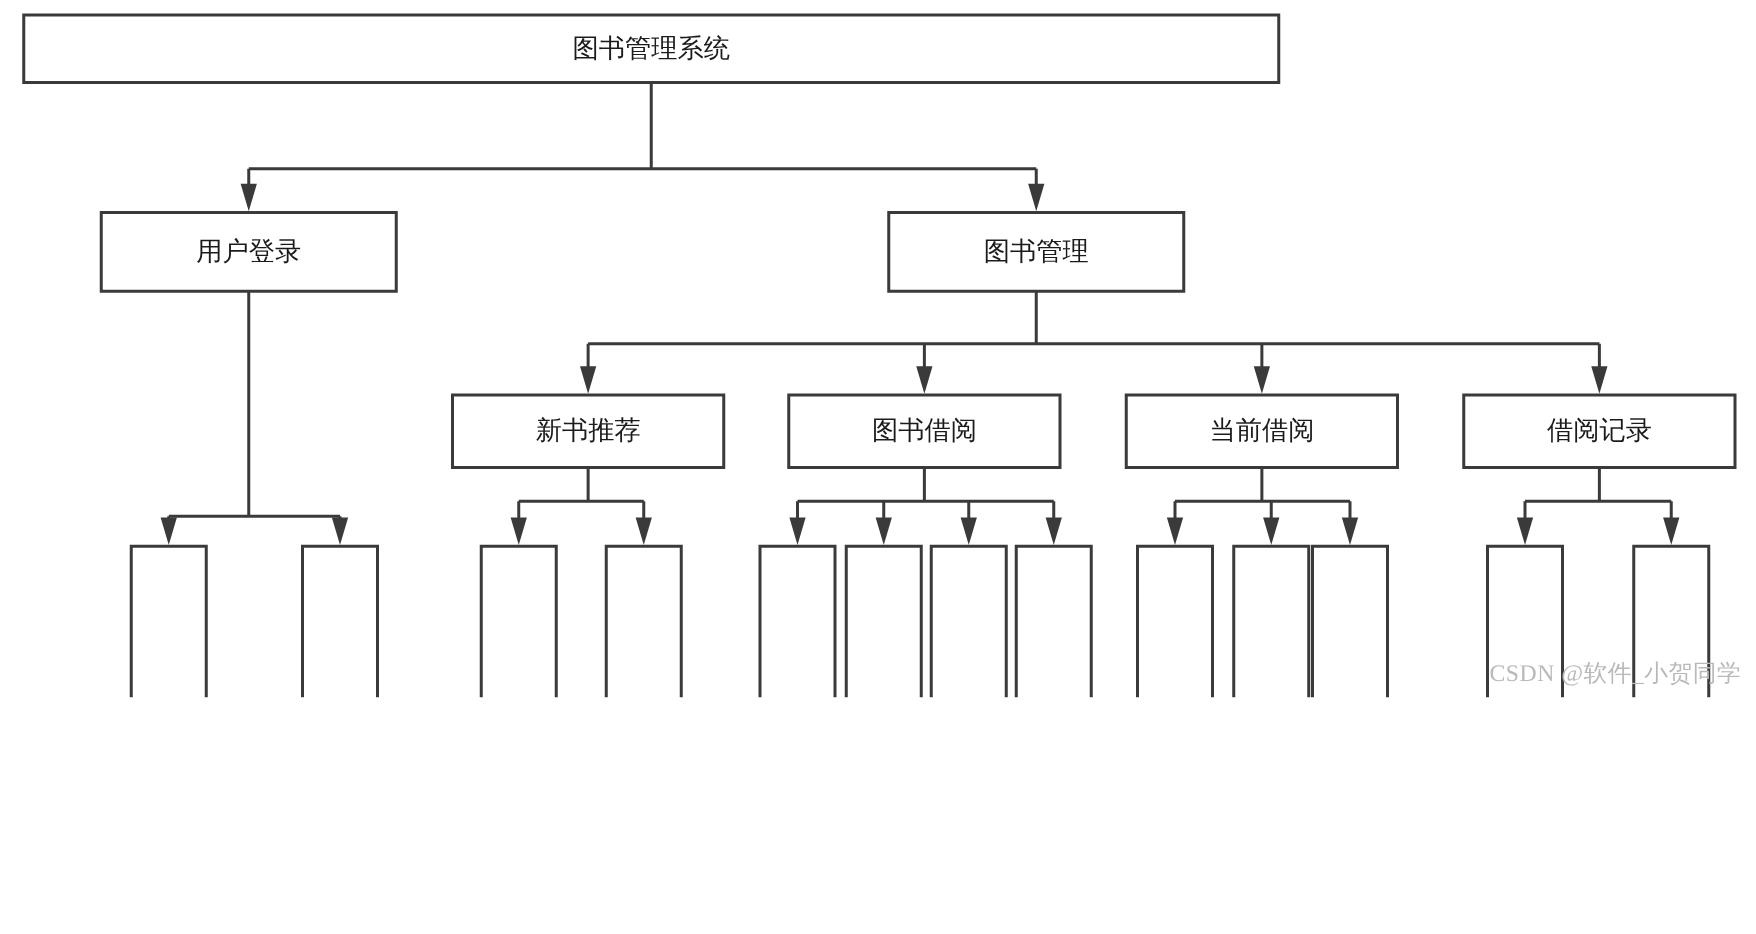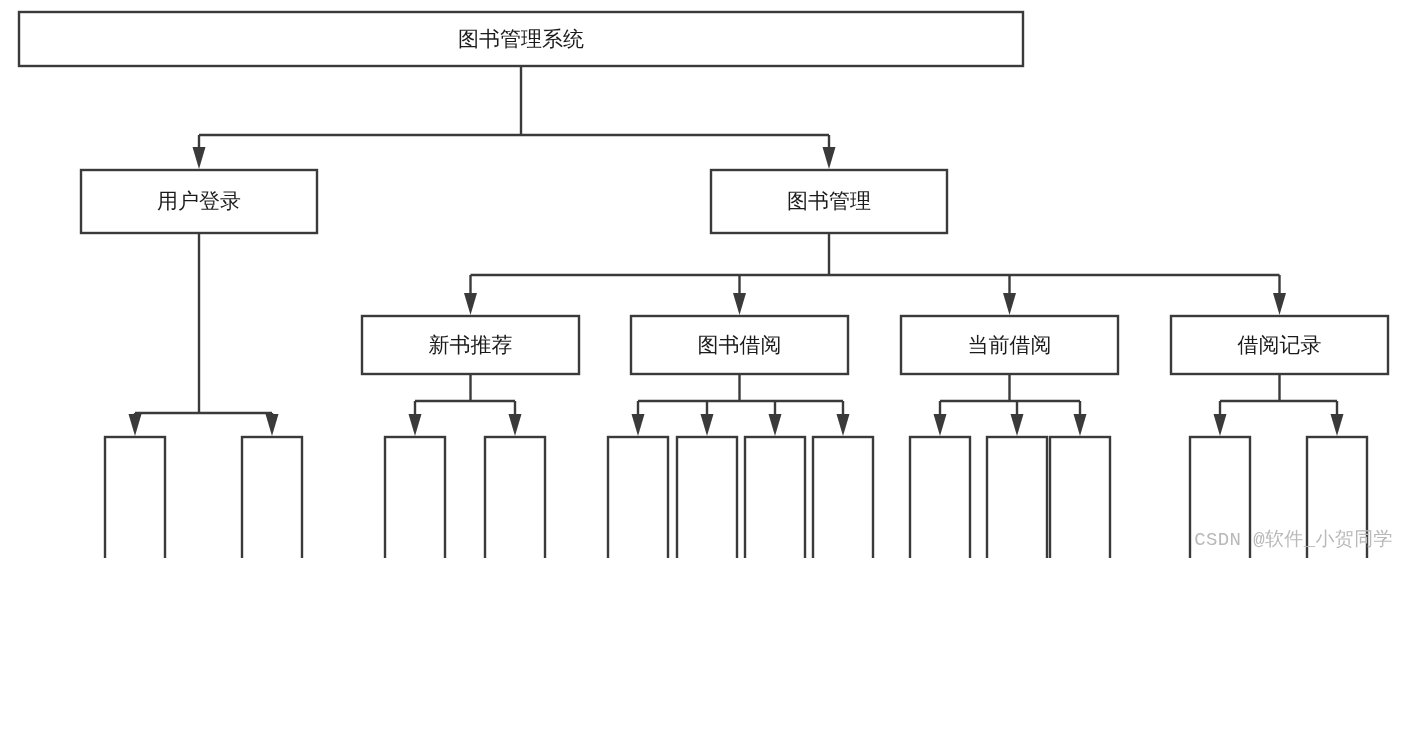--- a/index.html
+++ b/index.html
@@ -63,21 +63,21 @@
     pointer-events: none;
     font-family: "Liberation Sans", "DejaVu Sans", sans-serif;
   }
   .watermark {
     position: absolute;
     right: 12px;
     bottom: 6px;
     font-size: 19px;
     color: #b9b9b9;
     letter-spacing: 0.02em;
-    font-family: Liberation Mono, monospace;
+    font-family: Liberation Serif, serif;
     user-select: none;
   }
 </style>
 </head>
 <body>
 
 <div id="diagram-root">
 
   <svg id="flow-svg" viewBox="0 0 1405 747">
     <g id="edge-layer">

